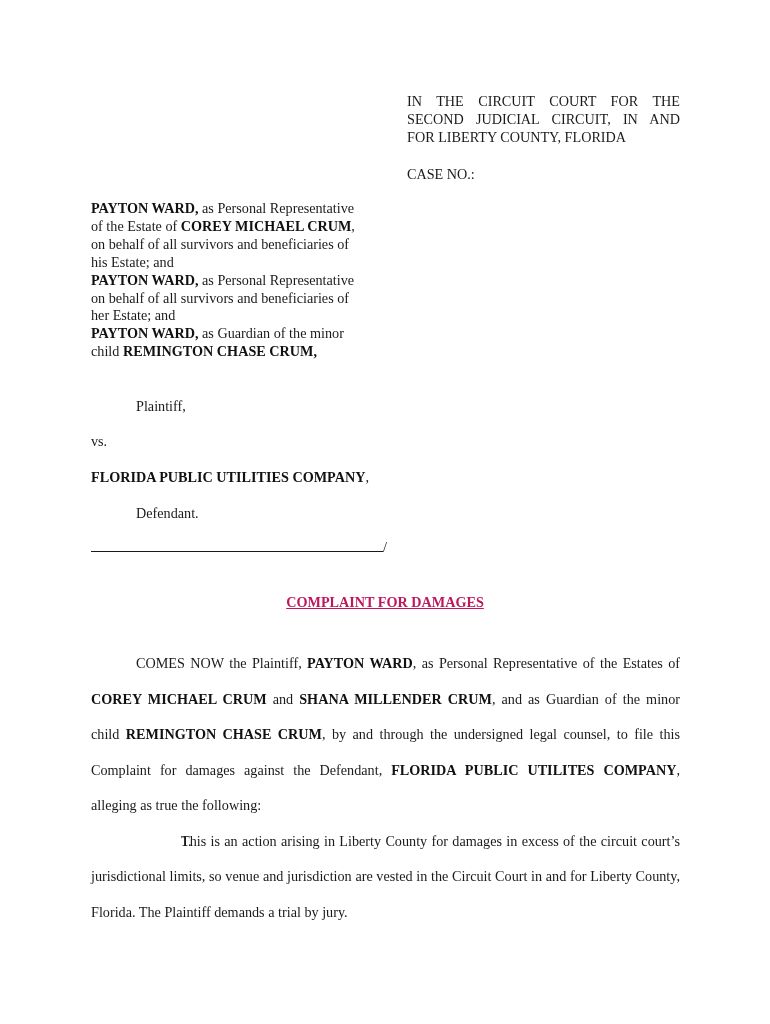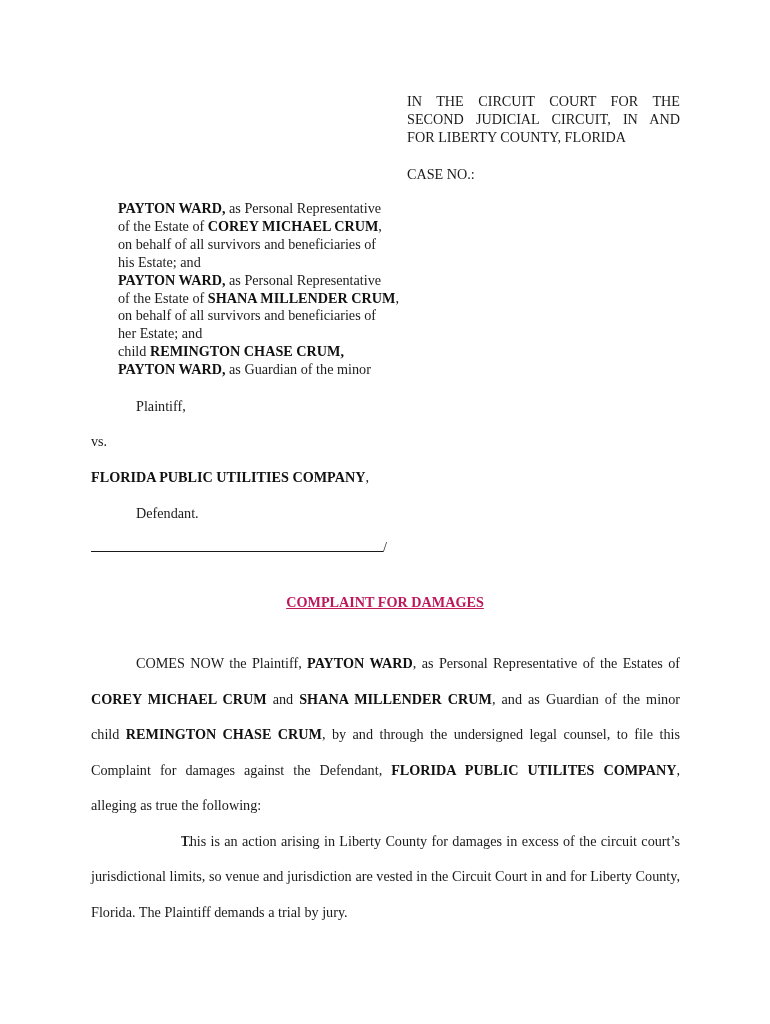--- a/index.html
+++ b/index.html
@@ -15,21 +15,21 @@
     
     .court {
       position: absolute; left: 407px; top: 92px; width: 273px;
       line-height: 18px; text-align: justify; text-align-last: justify;
     }
     .court .last { text-align-last: left; }
     .case-no { position: absolute; left: 407px; top: 165px; line-height: 18px; text-align: right; }
 
     
     .parties { position: absolute; left: 91px; top: 200px; width: 310px; line-height: 17.9px; }
-    .parties .line { white-space: nowrap; margin-left: 27px; }
+    .parties .line { white-space: nowrap; }
     .plaintiff { position: absolute; left: 136px; top: 397px; line-height: 18px; }
     .vs { position: absolute; left: 91px; top: 432px; line-height: 18px; }
     .defendant-name { position: absolute; left: 91px; top: 468px; line-height: 18px; white-space: nowrap; }
     .defendant-label { position: absolute; left: 136px; top: 504px; line-height: 18px; }
     .sigline {
       position: absolute; left: 91px; top: 538px; line-height: 18px; white-space: nowrap;
     }
     .sigline .rule {
       display: inline-block; width: 292px; border-bottom: 1px solid #1a1a1a; height: 13px; vertical-align: baseline;
     }
@@ -60,25 +60,24 @@
     <div class="last">FOR LIBERTY COUNTY, FLORIDA</div>
   </div>
   <div class="case-no">CASE NO.:</div>
 
   <div class="parties">
     <div class="line"><b>PAYTON WARD,</b><span> as Personal Representative</span></div>
     <div class="line"><span>of the Estate of </span><b>COREY MICHAEL CRUM</b><span>,</span></div>
     <div class="line">on behalf of all survivors and beneficiaries of</div>
     <div class="line">his Estate; and</div>
     <div class="line"><b>PAYTON WARD,</b><span> as Personal Representative</span></div>
-    <div class="line"><span>of the Estate of </span><b>SHANA MILLENDER CRUM</b><span>,</span></div>
     <div class="line">on behalf of all survivors and beneficiaries of</div>
     <div class="line">her Estate; and</div>
+    <div class="line"><b>PAYTON WARD,</b><span> as Guardian of the minor</span></div>
     <div class="line"><span>child </span><b>REMINGTON CHASE CRUM,</b></div>
-    <div class="line"><b>PAYTON WARD,</b><span> as Guardian of the minor</span></div>
   </div>
 
   <div class="plaintiff">Plaintiff,</div>
   <div class="vs">vs.</div>
   <div class="defendant-name"><b>FLORIDA PUBLIC UTILITIES COMPANY</b><span>,</span></div>
   <div class="defendant-label">Defendant.</div>
   <div class="sigline"><span class="rule"></span><span>/</span></div>
 
   <div class="title">COMPLAINT FOR DAMAGES</div>
 

